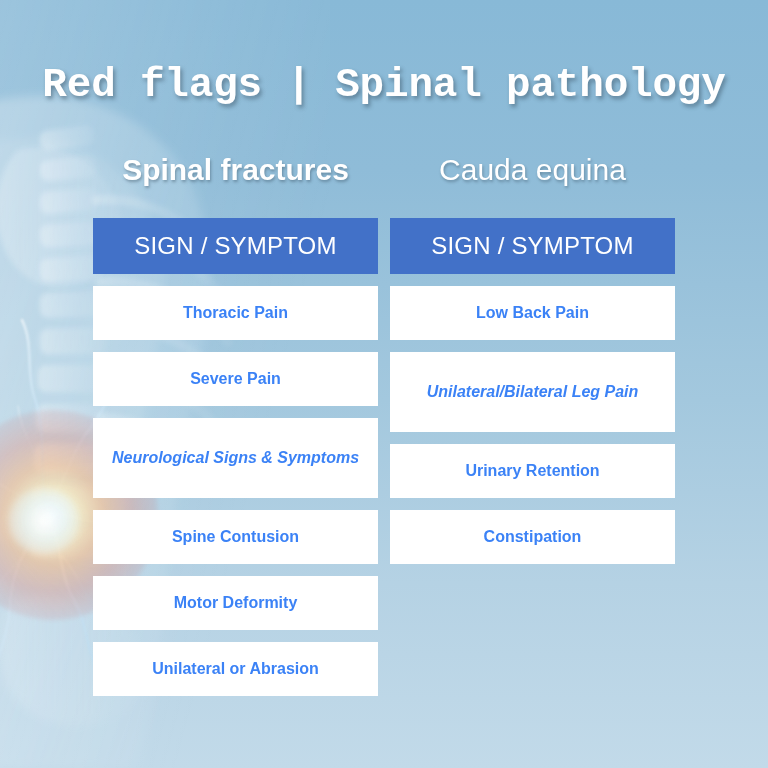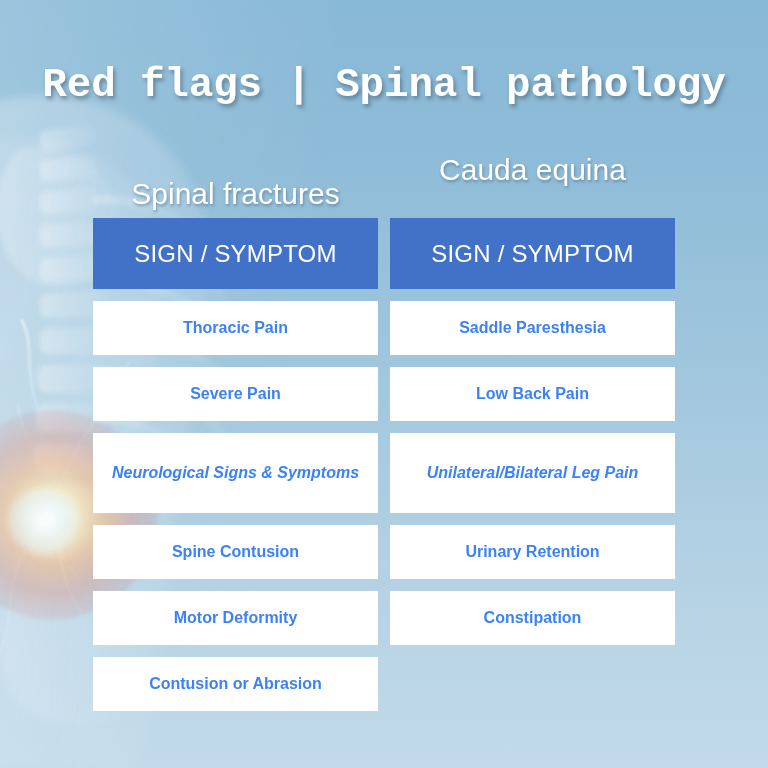--- a/index.html
+++ b/index.html
@@ -100,40 +100,40 @@
     gap: 12px;
   }
   .subhead {
     flex: 1 1 0;
     text-align: center;
     font-size: 30px;
     color: #ffffff;
     text-shadow: 1px 2px 3px rgba(40,60,75,0.38);
     white-space: nowrap;
   }
-  .subhead.bold { font-weight: normal; margin-top: 24px; }
+  .subhead.bold { font-weight: bold; }
   .subhead.light { font-weight: normal; }
 
   
   .tables {
     position: absolute;
     left: 93px;
     top: 218px;
     width: 582px;
     display: flex;
     gap: 12px;
   }
   .col {
     flex: 1 1 0;
     display: flex;
     flex-direction: column;
     gap: 12px;
   }
   .col-header {
-    height: 71px;
+    height: 56px;
     background: #4271c8;
     display: flex;
     align-items: center;
     justify-content: center;
     color: #ffffff;
     font-size: 24px;
     font-weight: normal;
     letter-spacing: 0.2px;
     white-space: nowrap;
   }
@@ -255,26 +255,25 @@
 
   <div class="tables">
 
     <div class="col">
       <div class="col-header">SIGN / SYMPTOM</div>
       <div class="cell">Thoracic Pain</div>
       <div class="cell">Severe Pain</div>
       <div class="cell tall">Neurological Signs &amp; Symptoms</div>
       <div class="cell">Spine Contusion</div>
       <div class="cell">Motor Deformity</div>
-      <div class="cell">Contusion or Abrasion</div>
+      <div class="cell">Unilateral or Abrasion</div>
     </div>
 
     <div class="col">
       <div class="col-header">SIGN / SYMPTOM</div>
-      <div class="cell">Saddle Paresthesia</div>
       <div class="cell">Low Back Pain</div>
       <div class="cell tall">Unilateral/Bilateral Leg Pain</div>
       <div class="cell">Urinary Retention</div>
       <div class="cell">Constipation</div>
     </div>
 
   </div>
 
 </div>
 

